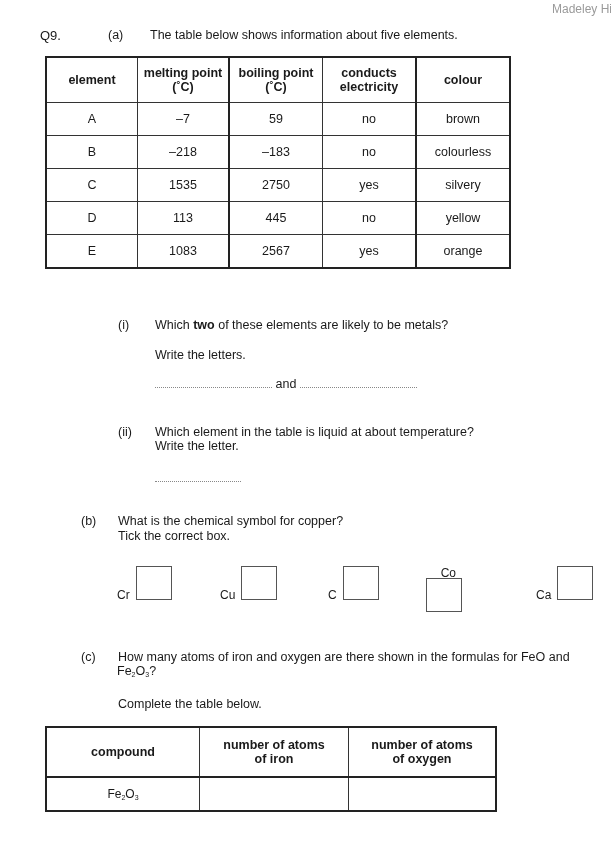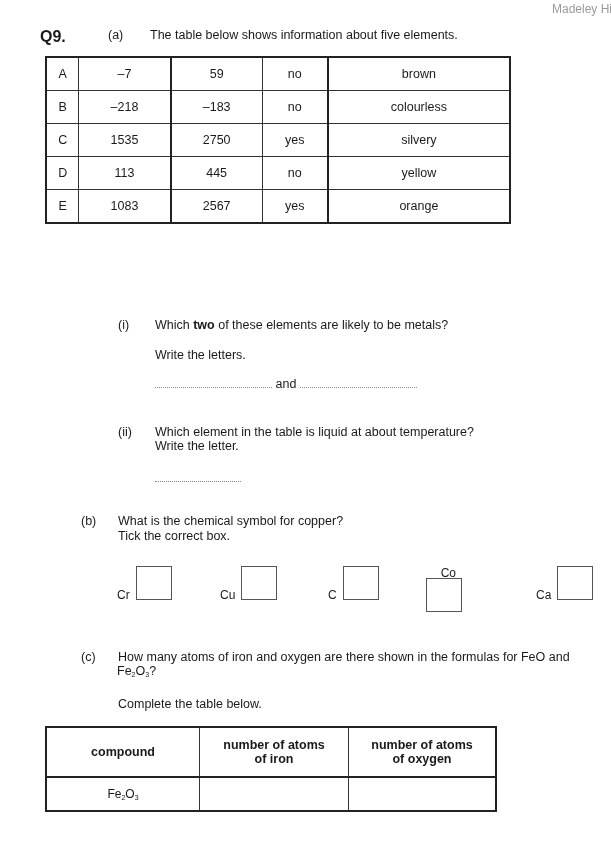--- a/index.html
+++ b/index.html
@@ -2,21 +2,21 @@
 <html><head>
 <meta charset="utf-8">
 <style>
   html, body { margin: 0; padding: 0; background: #ffffff; }
   body {
     width: 611px; height: 855px; position: relative; overflow: hidden;
     font-family: "Liberation Sans", sans-serif; color: #1a1a1a; font-size: 12.5px;
   }
   .abs { position: absolute; white-space: nowrap; }
   .header-school { top: 2px; left: 552px; color: #9a9a9a; font-size: 12px; }
-  .qnum { top: 28px; left: 40px; font-weight: bold; font-size: 16px; }
+  .qnum { top: 28px; left: 40px; font-weight: normal; font-size: 13px; }
   .part { font-size: 12.5px; }
   .qtext { font-size: 12.5px; }
 
   table.t1 {
     position: absolute; left: 45px; top: 56px; width: 466px;
     border-collapse: collapse; border: 2px solid #222;
   }
   table.t1 th, table.t1 td {
     border: 1px solid #333; text-align: center; padding: 0;
   }
@@ -47,20 +47,27 @@
 <body>
 
 <div class="abs header-school">Madeley Hi</div>
 
 <div class="abs qnum">Q9.</div>
 <div class="abs part" style="top:28px;left:108px;">(a)</div>
 <div class="abs qtext" style="top:28px;left:150px;">The table below shows information about five elements.</div>
 
 <table class="t1">
   <tbody>
+      <tr>
+    <th style="width:90px;"><span>element</span></th>
+    <th style="width:90px;"><span>melting point</span><br><span>(˚C)</span></th>
+    <th style="width:92px;"><span>boiling point</span><br><span>(˚C)</span></th>
+    <th style="width:92px;"><span>conducts</span><br><span>electricity</span></th>
+    <th><span>colour</span></th>
+  </tr>
   <tr>
     <td>A</td>
     <td>–7</td>
     <td>59</td>
     <td>no</td>
     <td>brown</td>
   </tr>
   <tr>
     <td>B</td>
     <td>–218</td>

